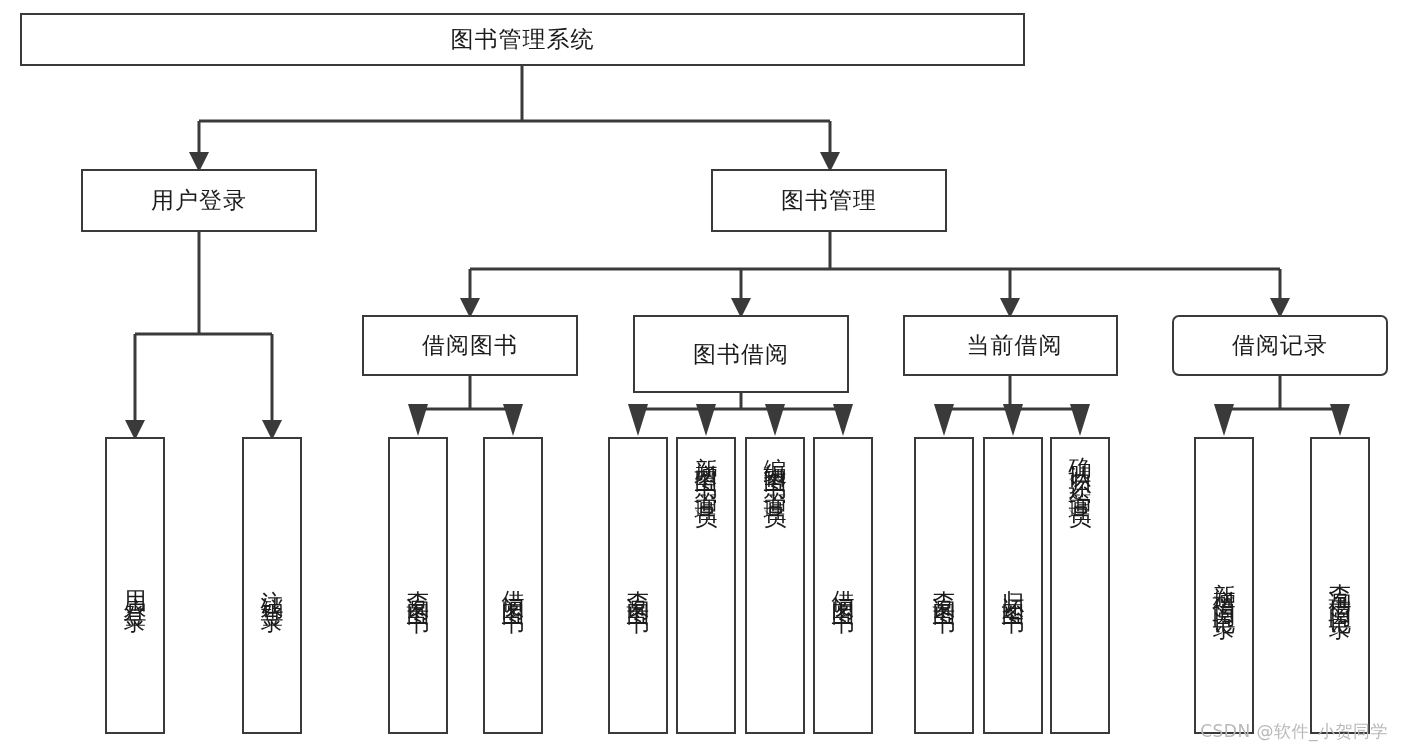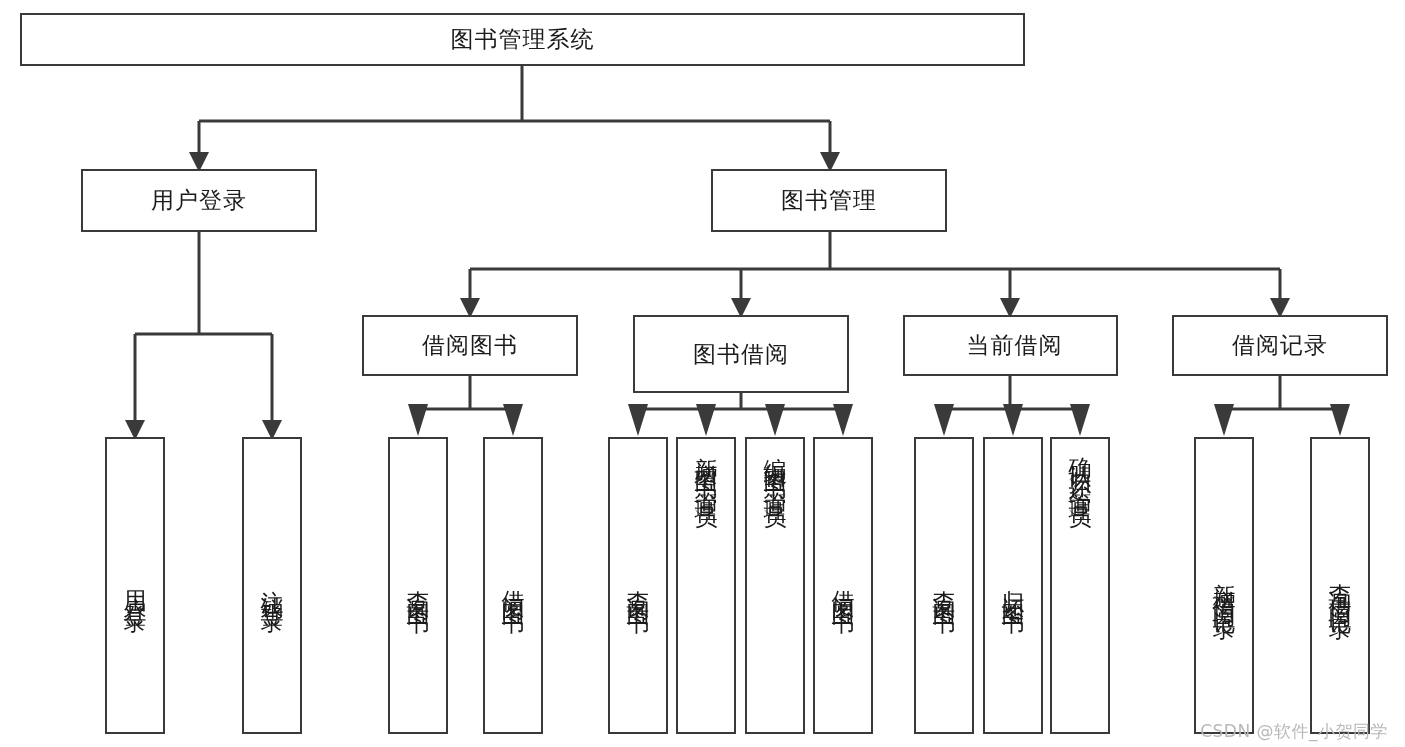--- a/index.html
+++ b/index.html
@@ -159,21 +159,21 @@
 
   <div class="node node-h" style="left:362px; top:315px; width:216px; height:61px;">
     <span class="node-label">借阅图书</span>
   </div>
   <div class="node node-h" style="left:633px; top:315px; width:216px; height:78px;">
     <span class="node-label">图书借阅</span>
   </div>
   <div class="node node-h" style="left:903px; top:315px; width:215px; height:61px;padding-left:8px;">
     <span class="node-label">当前借阅</span>
   </div>
-  <div class="node node-h" style="left:1172px; top:315px; width:216px; height:61px;">
+  <div class="node node-h" style="left:1172px; top:315px; width:216px; height:61px;border-radius:7px;">
     <span class="node-label">借阅记录</span>
   </div>
 
   <div class="node node-v center-v" style="left:105px; top:437px; width:60px; height:297px;">
     <span class="node-label">用户登录</span>
   </div>
   <div class="node node-v center-v" style="left:242px; top:437px; width:60px; height:297px;">
     <span class="node-label">注销登录</span>
   </div>
 

